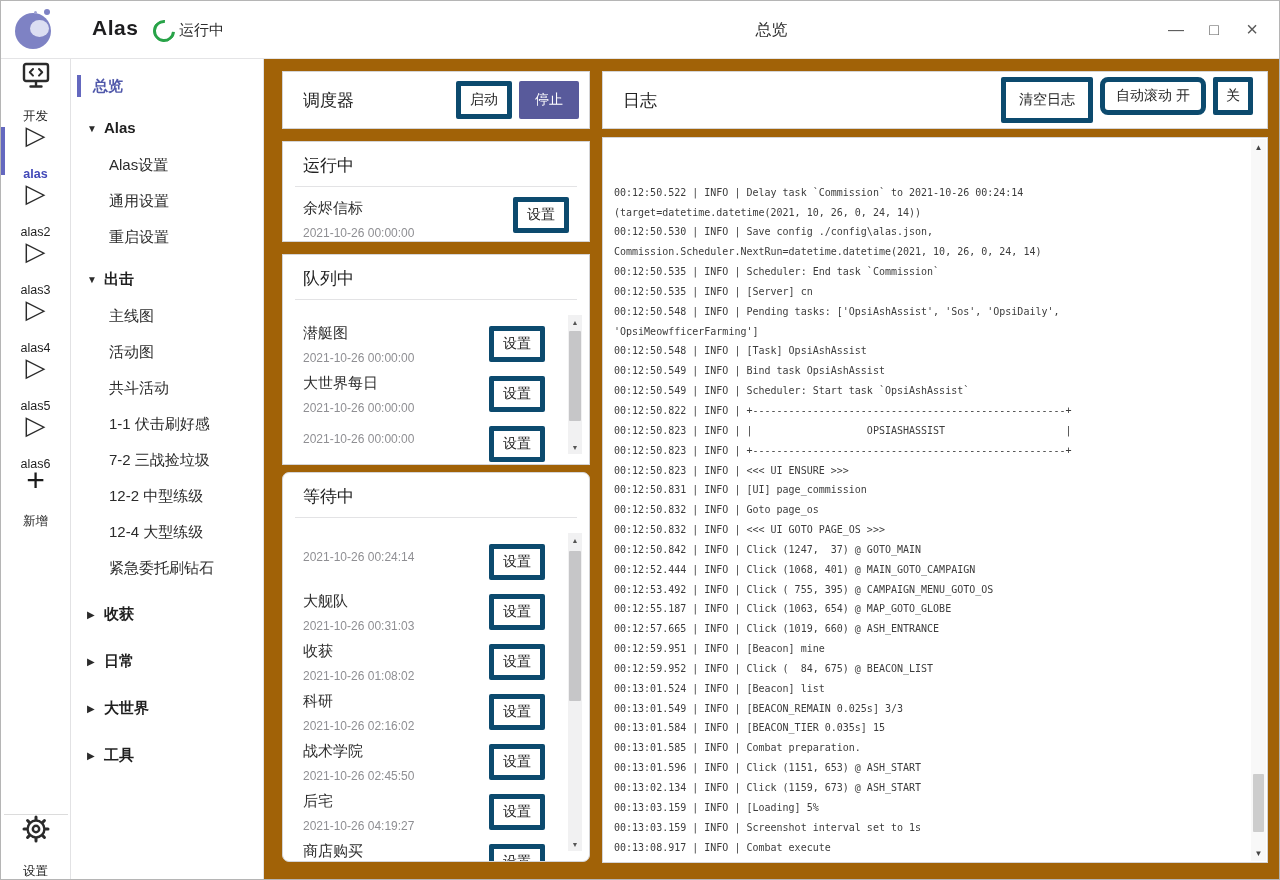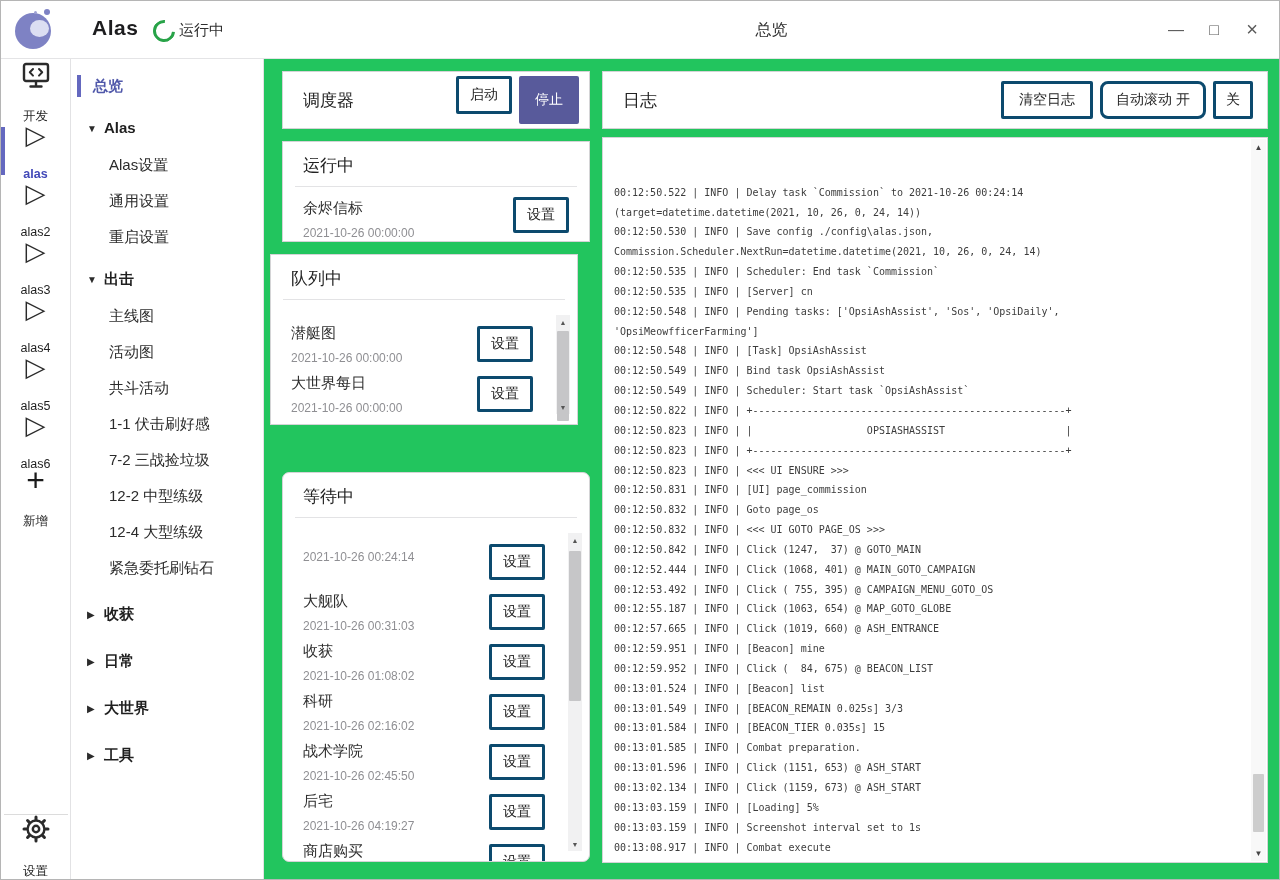--- a/index.html
+++ b/index.html
@@ -40,52 +40,52 @@
   .nav-item.link.active{color:#5058aa;font-weight:700;}
   .nav-item.link.active::before{content:"";position:absolute;left:6px;top:0;bottom:0;width:4px;background:#6468bf;}
   .nav-item.group{margin-top:20px;padding-left:16px;font-weight:600;color:#1f1f1f;}
   .nav-item.group.collapsed{margin-top:24px;}
   .nav-item.child{margin-top:14px;padding-left:38px;}
   .arrow{display:none;}
   .group .arrow{display:inline-block;width:17px;font-size:10px;vertical-align:1px;font-weight:400;color:#2b2b2b;}
   .group .arrow::before{content:"▼";}
   .group.collapsed .arrow::before{content:"▶";}
   
-  .content{position:absolute;left:263px;top:58px;right:0;bottom:0;background:#22c55e;}
+  .content{position:absolute;left:263px;top:58px;right:0;bottom:0;background:#a16207;}
   .panel,.card{position:absolute;background:#fff;border:1px solid #d4d4d6;box-sizing:border-box;}
-  .btn{background:#fff;border:3px solid #0c4a6e;border-radius:2px;font-size:14px;color:#262626;
+  .btn{background:#fff;border:5px solid #0c4a6e;border-radius:2px;font-size:14px;color:#262626;
        display:flex;align-items:center;justify-content:center;cursor:pointer;font-family:inherit;padding:0;}
   .scheduler{left:18px;top:12px;width:308px;height:58px;display:flex;align-items:center;padding:0 10px 0 20px;}
   .panel-title{font-size:17px;font-weight:500;color:#222;}
   .sch-btns,.log-btns{margin-left:auto;display:flex;gap:7px;}
   .btn-start{width:56px;height:38px;}
-  .btn-stop{width:60px;height:48px;background:#585a9b;border-color:#585a9b;color:#fff;}
+  .btn-stop{width:60px;height:38px;background:#585a9b;border-color:#585a9b;color:#fff;}
   .card{padding:13px 20px 0;overflow:hidden;}
   .card-running{left:18px;top:82px;width:308px;height:101px;}
-  .card-pending{left:6px;top:195px;width:308px;height:171px;}
+  .card-pending{left:18px;top:195px;width:308px;height:211px;}
   .card-waiting{left:18px;top:413px;width:308px;height:390px;border-radius:7px;}
   .card-title{font-size:17px;font-weight:500;color:#222;line-height:21px;}
   .card-divider{height:1px;background:#e3e3e5;margin:10px -8px 0;}
   .task-list{position:relative;margin-top:14px;}
   .card-pending .task-list,.card-waiting .task-list{margin-right:24px;}
   .card-running .task-list{margin-top:6px;}
   .task-row{position:relative;height:50px;padding-top:10px;box-sizing:border-box;}
   .card-running .task-row{padding-top:6px;}
   .task-name{font-size:15px;color:#2e2e2e;}
   .task-time{font-size:12px;color:#8f8f93;margin-top:8px;}
   .set-btn{position:absolute;right:0;top:12px;width:56px;height:36px;}
   .card-running .set-btn{top:4px;}
   
   .vscroll{position:absolute;right:7px;top:60px;bottom:10px;width:14px;background:#f1f1f2;}
   .sb-arrow{position:absolute;left:0;width:14px;height:14px;display:flex;align-items:center;justify-content:center;font-size:7px;color:#555;cursor:pointer;}
   .sb-arrow.up{top:0;} .sb-arrow.down{bottom:0;}
   .sb-thumb{position:absolute;left:1px;width:12px;background:#c6c6c8;border-radius:1px;cursor:pointer;}
   
   .loghead{left:338px;top:12px;width:666px;height:58px;display:flex;align-items:center;padding:0 14px 0 20px;}
-  .btn-clear{width:92px;height:38px;}
+  .btn-clear{width:92px;height:46px;}
   .btn-autoscroll{width:106px;height:38px;border-radius:8px;}
   .btn-off{width:40px;height:38px;}
   .logbody{left:338px;top:78px;width:666px;height:726px;padding:0;}
   .loglines{position:absolute;left:0;top:0;right:17px;bottom:0;overflow:hidden;padding:5px 0 0 11px;
             font-family:"DejaVu Sans Mono","Liberation Mono",monospace;font-size:10px;line-height:19.85px;
             color:#3c3c3c;white-space:pre;}
   .log-scroll{position:absolute;top:1px;right:1px;bottom:1px;width:15px;background:#f8f8f8;}
   .log-scroll .sb-arrow{width:15px;height:16px;font-size:8px;color:#444;}
   .log-scroll .sb-thumb{left:2px;width:11px;background:#cdcdcd;}
 </style>

